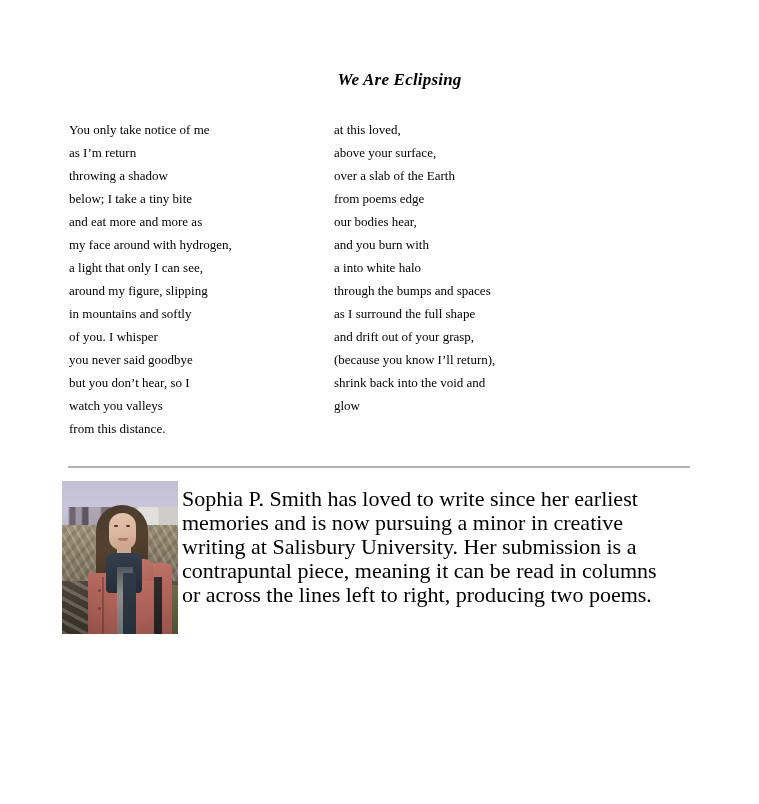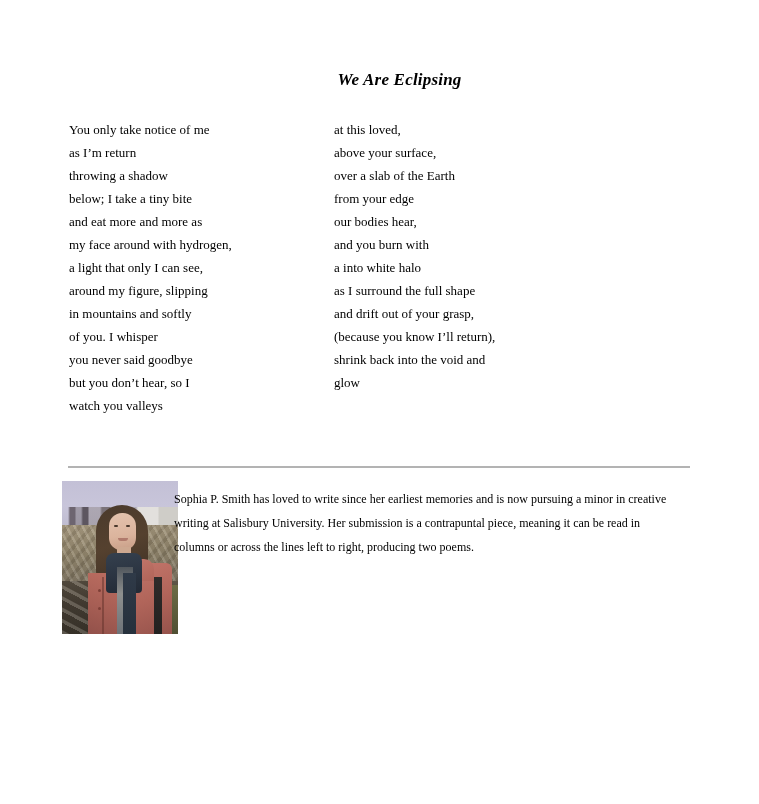--- a/index.html
+++ b/index.html
@@ -200,24 +200,24 @@
   .ph-btn2 { left: 36px; top: 126px; width: 3px; height: 3px; border-radius: 50%; background: #7e3f37; }
   
   .ph-strap {
     left: 92px; top: 96px; width: 8px; height: 57px;
     background: linear-gradient(180deg, #2e2b2a 0%, #232120 100%);
   }
 
   
   #bio-text {
     position: absolute;
-    left: 112px;
+    left: 120px;
     top: 6px;
     width: 498px;
-    font-size: 12px;
+    font-size: 22px;
     line-height: 24px;
     text-align: left;
   }
 </style>
 </head>
 <body>
 
 <div id="poem-title">We Are Eclipsing</div>
 
 <div id="poem-body">
@@ -229,28 +229,30 @@
     <div class="poem-line">below; I take a tiny bite</div>
     <div class="poem-line">and eat more and more as</div>
     <div class="poem-line">my face around with hydrogen,</div>
     <div class="poem-line">a light that only I can see,</div>
     <div class="poem-line">around my figure, slipping</div>
     <div class="poem-line">in mountains and softly</div>
     <div class="poem-line">of you. I whisper</div>
     <div class="poem-line">you never said goodbye</div>
     <div class="poem-line">but you don’t hear, so I</div>
     <div class="poem-line">watch you valleys</div>
+    <div class="poem-line">from this distance.</div>
   </div><div class="poem-column" id="poem-column-right">
     <div class="poem-line">at this loved,</div>
     <div class="poem-line">above your surface,</div>
     <div class="poem-line">over a slab of the Earth</div>
-    <div class="poem-line">from your edge</div>
+    <div class="poem-line">from poems edge</div>
     <div class="poem-line">our bodies hear,</div>
     <div class="poem-line">and you burn with</div>
     <div class="poem-line">a into white halo</div>
+    <div class="poem-line">through the bumps and spaces</div>
     <div class="poem-line">as I surround the full shape</div>
     <div class="poem-line">and drift out of your grasp,</div>
     <div class="poem-line">(because you know I’ll return),</div>
     <div class="poem-line">shrink back into the void and</div>
     <div class="poem-line">glow</div>
     <div class="poem-line empty"></div>
   </div>
 
 </div>
 

